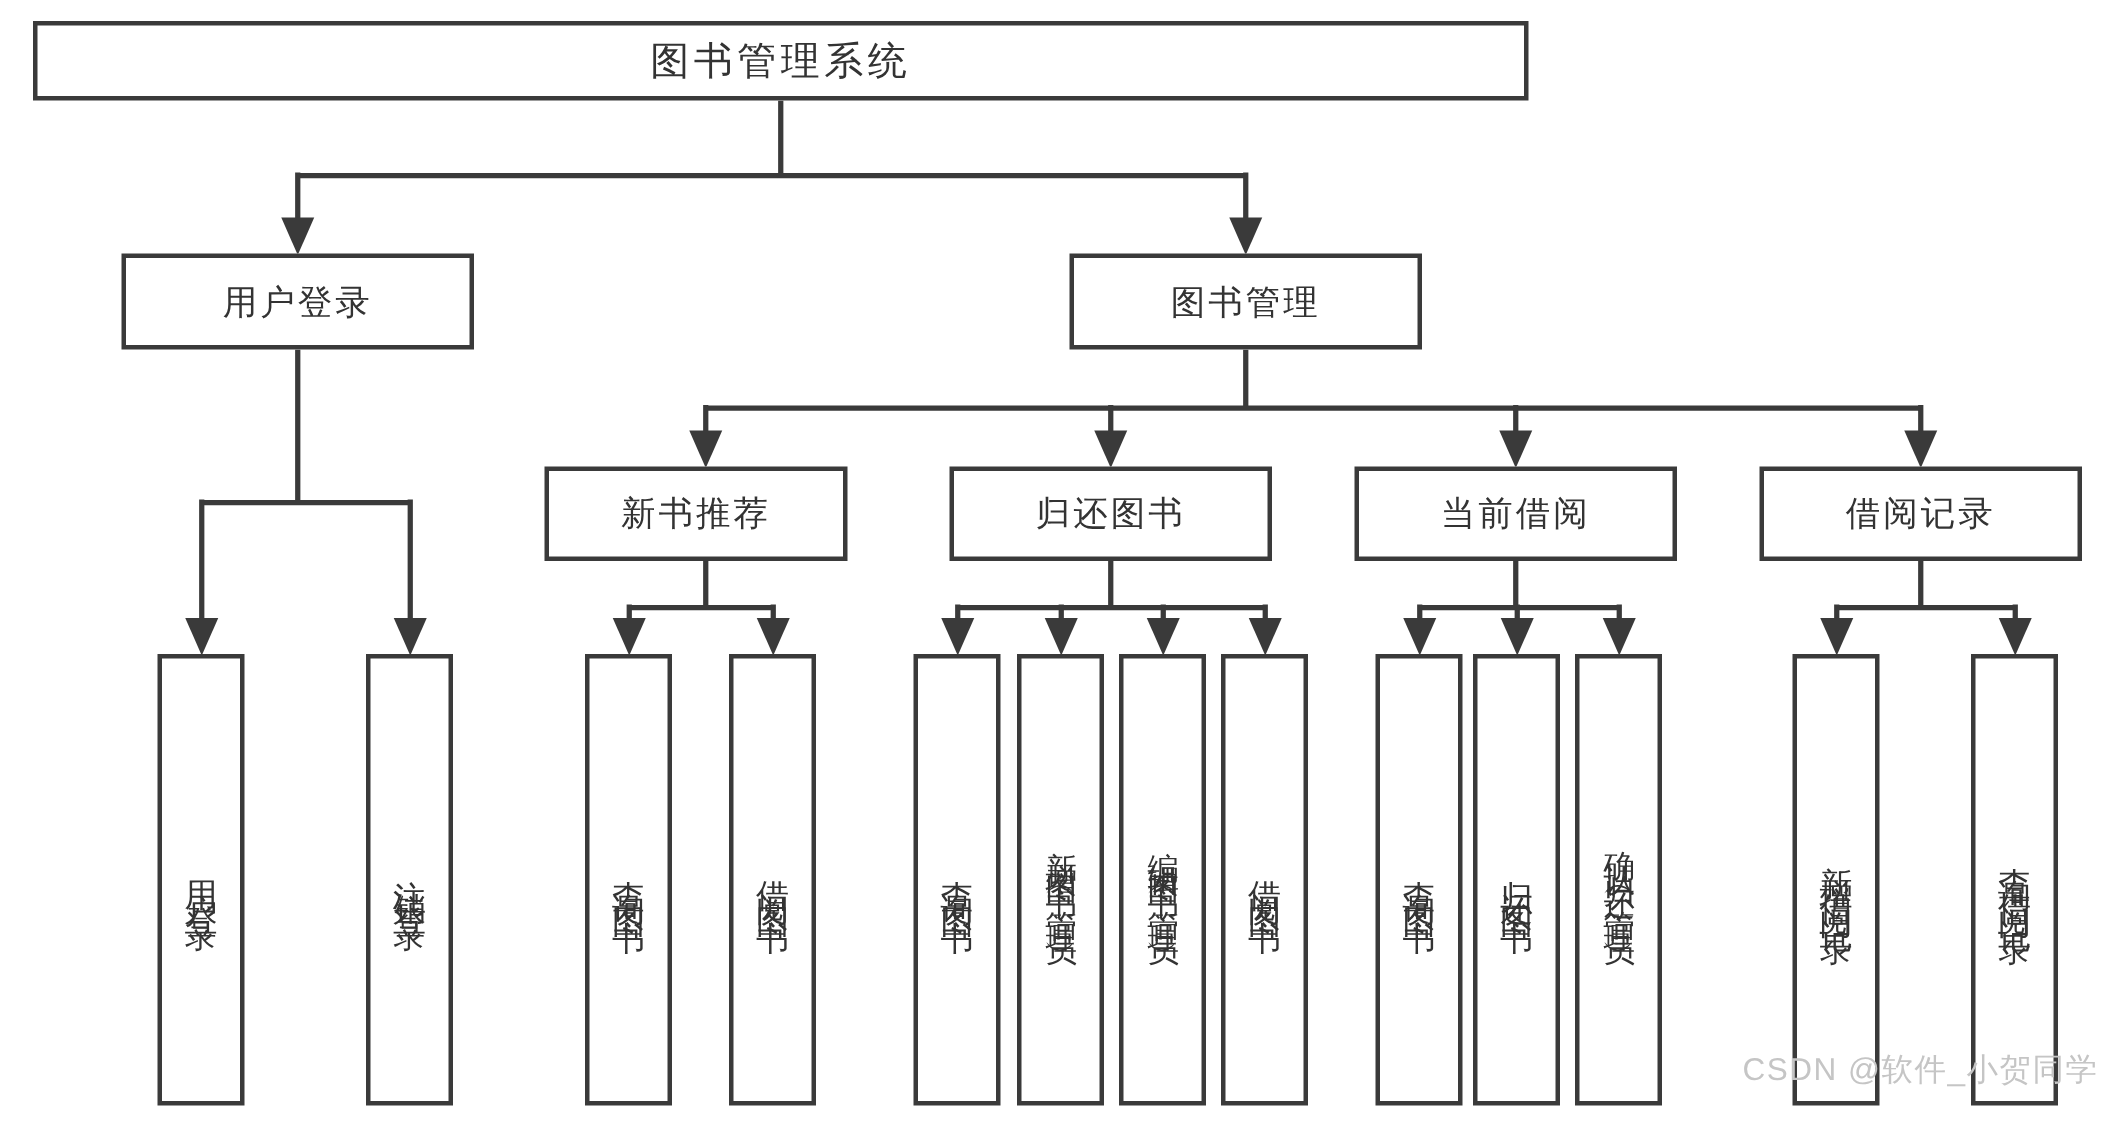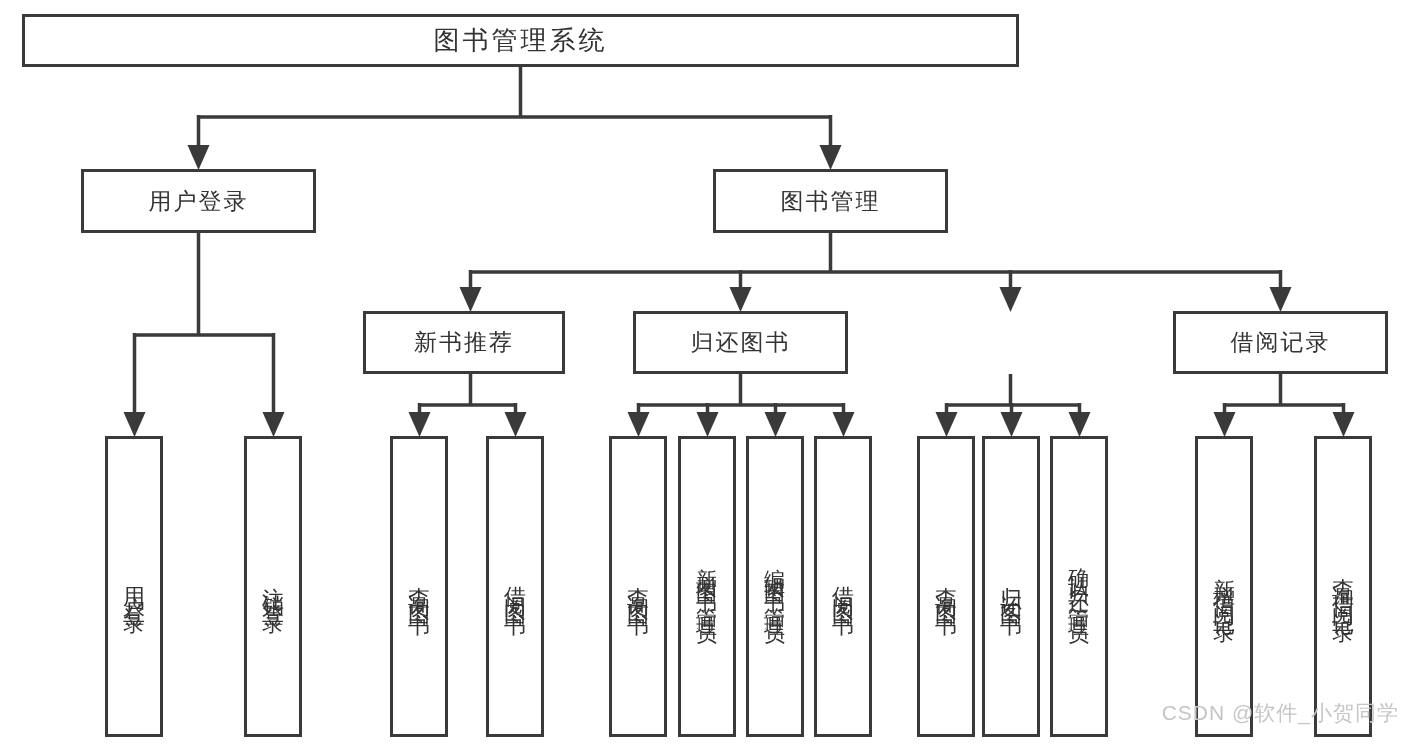--- a/index.html
+++ b/index.html
@@ -146,20 +146,23 @@
   <div class="hbox" style="left:713px; top:169px; width:235px; height:64px;font-family:Liberation Mono, monospace;">
     <span>图书管理</span>
   </div>
 
   <div class="hbox" style="left:363px; top:311px; width:202px; height:63px;">
     <span>新书推荐</span>
   </div>
   <div class="hbox" style="left:633px; top:311px; width:215px; height:63px;">
     <span>归还图书</span>
   </div>
+  <div class="hbox" style="left:903px; top:311px; width:215px; height:63px;">
+    <span>当前借阅</span>
+  </div>
   <div class="hbox" style="left:1173px; top:311px; width:215px; height:63px;">
     <span>借阅记录</span>
   </div>
 
   <div class="vbox" style="left:105px; top:436px;">
     <span class="vlabel">用户登录</span>
   </div>
   <div class="vbox" style="left:244px; top:436px;">
     <span class="vlabel">注销登录</span>
   </div>

